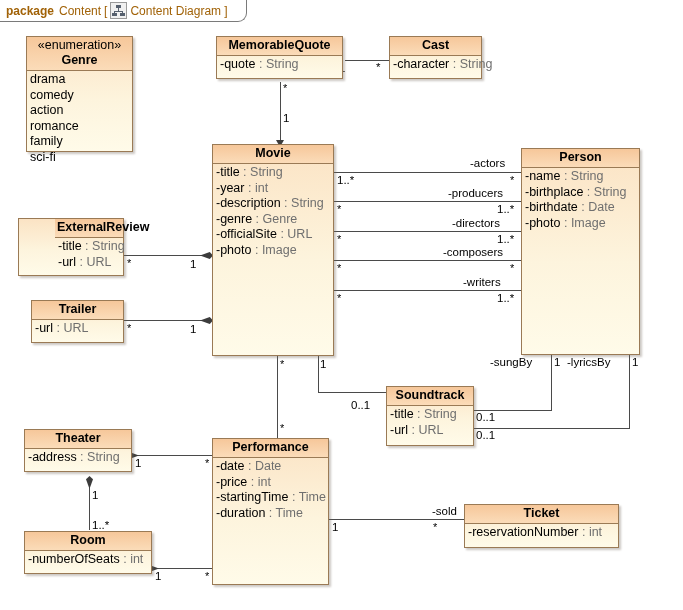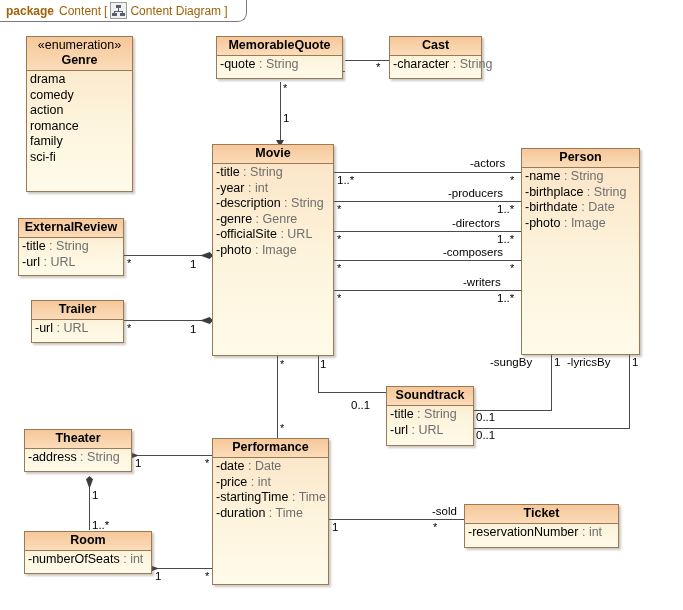--- a/index.html
+++ b/index.html
@@ -229,21 +229,21 @@
   <div class="ln lnh" style="left:152px; top:568px; width:60px;"></div>
   <div class="dia" style="left:146px; top:565px;"></div>
   <div class="lbl" style="left:155px; top:570px;">1</div>
   <div class="lbl sm" style="left:205px; top:570px;">*</div>
 
   <div class="ln lnh" style="left:329px; top:519px; width:135px;"></div>
   <div class="lbl" style="left:432px; top:505px;">-sold</div>
   <div class="lbl" style="left:332px; top:521px;">1</div>
   <div class="lbl sm" style="left:433px; top:521px;">*</div>
 
-  <div class="cls" style="left:26px; top:36px; width:107px; height:156px;">
+  <div class="cls" style="left:26px; top:36px; width:107px; height:116px;">
     <div class="hdr">
       <span class="stereo">«enumeration»</span>
       <span>Genre</span>
     </div>
     <div class="body">
       <div class="lit">drama</div>
       <div class="lit">comedy</div>
       <div class="lit">action</div>
       <div class="lit">romance</div>
       <div class="lit">family</div>
@@ -292,21 +292,21 @@
       <span>Person</span>
     </div>
     <div class="body">
       <div class="attr"><span>-name</span><span class="ty"> : </span><span class="ty">String</span></div>
       <div class="attr"><span>-birthplace</span><span class="ty"> : </span><span class="ty">String</span></div>
       <div class="attr"><span>-birthdate</span><span class="ty"> : </span><span class="ty">Date</span></div>
       <div class="attr"><span>-photo</span><span class="ty"> : </span><span class="ty">Image</span></div>
     </div>
   </div>
 
-  <div class="cls" style="left:18px; top:218px; width:106px; height:58px;">
+  <div class="cls" style="left:18px; top:218px; width:106px; height:58px;padding-left:36px;">
     <div class="hdr">
       <span>ExternalReview</span>
     </div>
     <div class="body">
       <div class="attr"><span>-title</span><span class="ty"> : </span><span class="ty">String</span></div>
       <div class="attr"><span>-url</span><span class="ty"> : </span><span class="ty">URL</span></div>
     </div>
   </div>
 
   <div class="cls" style="left:31px; top:300px; width:93px; height:43px;">

